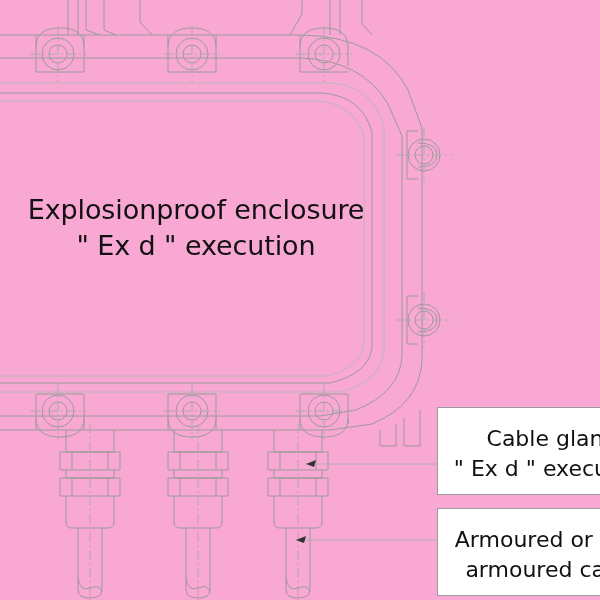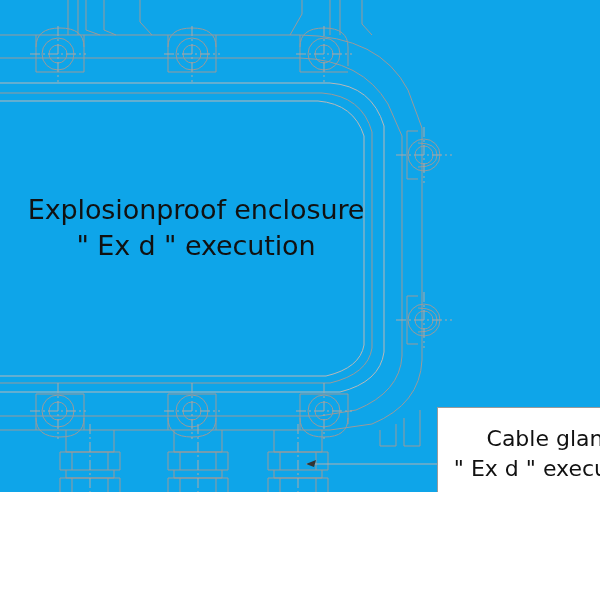--- a/index.html
+++ b/index.html
@@ -3,22 +3,22 @@
 <meta charset="utf-8">
 <style>
   html, body {
     margin: 0;
     padding: 0;
     background: #ffffff;
   }
   #canvas {
     position: relative;
     width: 600px;
-    height: 492px;
-    background: #0ea5e9;
+    height: 600px;
+    background: #f9a8d4;
     overflow: hidden;
     font-family: "DejaVu Sans", sans-serif;
   }
   #drawing {
     position: absolute;
     left: 0;
     top: 0;
     width: 600px;
     height: 600px;
   }

